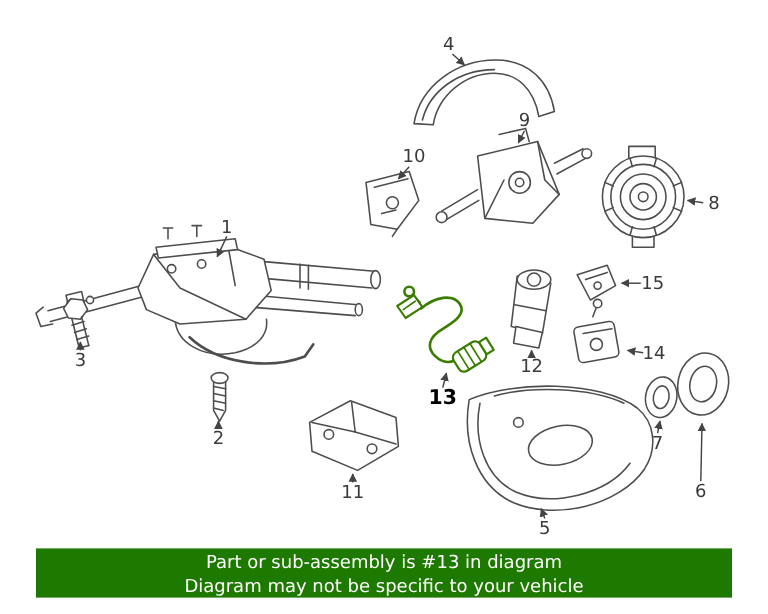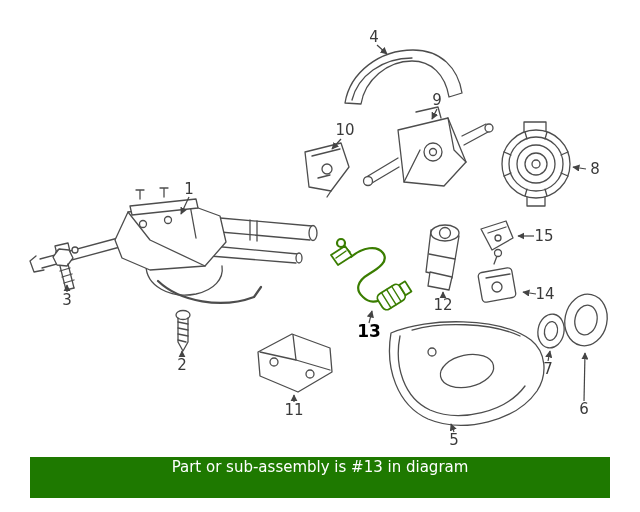--- a/index.html
+++ b/index.html
@@ -2,21 +2,21 @@
 <html><head>
 <meta charset="utf-8">
 <style>
   html,body{margin:0;padding:0;background:#fff;}
   .screen{position:relative;width:640px;height:512px;background:#ffffff;overflow:hidden;
           font-family:"DejaVu Sans","Liberation Sans",sans-serif;}
   .art{position:absolute;left:0;top:0;}
   .callout{font-family:"DejaVu Sans","Liberation Sans",sans-serif;font-size:15px;fill:#3a3a3a;}
   .callout-hl{font-family:"DejaVu Sans","Liberation Sans",sans-serif;font-size:17px;font-weight:bold;fill:#000;}
   .banner{position:absolute;left:30px;top:457px;width:580px;height:41px;background:#1e7900;
-          color:#ffffff;display:flex;flex-direction:column;justify-content:flex-start;
+          color:#ffffff;display:flex;flex-direction:column;justify-content:center;
           text-align:center;font-size:15px;line-height:20px;}
 </style>
 </head>
 <body>
 
 <div class="screen">
 
   <svg class="art" width="640" height="512" viewBox="0 0 640 512">
     <defs>
       <marker id="arrow" viewBox="0 0 10 10" refX="9" refY="5" markerWidth="6" markerHeight="6" orient="auto-start-reverse">
@@ -195,15 +195,16 @@
     <text class="callout" x="345" y="135" text-anchor="middle">10</text>
     <text class="callout" x="294" y="415" text-anchor="middle">11</text>
     <text class="callout" x="443" y="310" text-anchor="middle">12</text>
     <text class="callout-hl" x="369" y="337" text-anchor="middle">13</text>
     <text class="callout" x="545" y="299" text-anchor="middle">14</text>
     <text class="callout" x="544" y="241" text-anchor="middle">15</text>
   </svg>
 
   <div class="banner">
     <div>Part or sub-assembly is #13 in diagram</div>
+    <div>Diagram may not be specific to your vehicle</div>
   </div>
 
 </div>
 
 </body></html>

